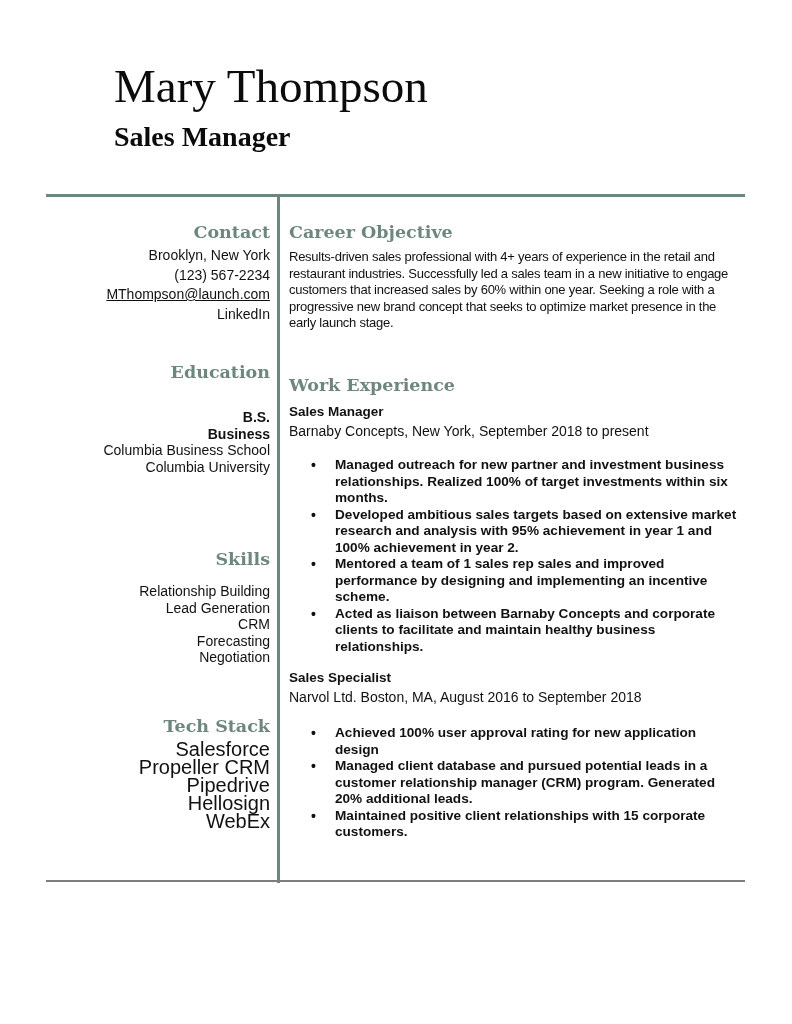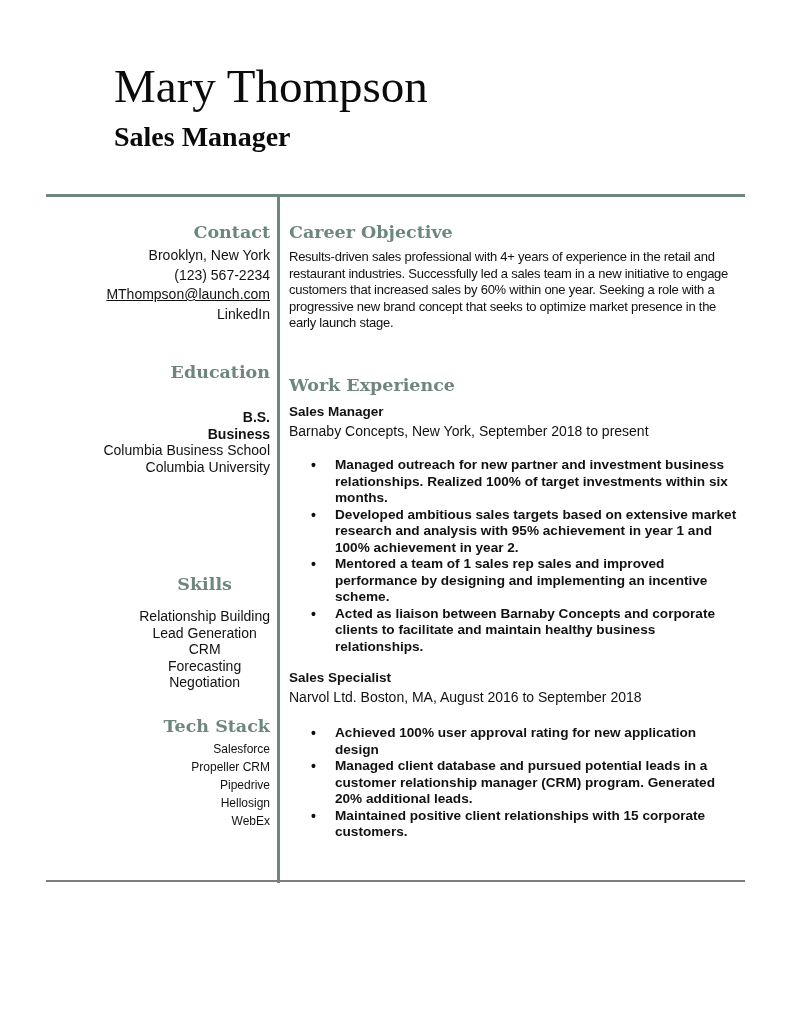--- a/index.html
+++ b/index.html
@@ -41,34 +41,34 @@
 </div>
 
 <div class="left" style="top:360px;">
   <div class="sec-h">Education</div>
   <div class="line" style="margin-top:25px;font-weight:bold;">B.S.</div>
   <div class="line" style="font-weight:bold;">Business</div>
   <div class="line">Columbia Business School</div>
   <div class="line">Columbia University</div>
 </div>
 
-<div class="left" style="top:572px;text-align:center;">
+<div class="left" style="top:547px;">
   <div class="sec-h">Skills</div>
   <div style="margin-top:12px;">
     <div class="line">Relationship Building</div>
     <div class="line">Lead Generation</div>
     <div class="line">CRM</div>
     <div class="line">Forecasting</div>
     <div class="line">Negotiation</div>
   </div>
 </div>
 
 <div class="left" style="top:714px;">
   <div class="sec-h">Tech Stack</div>
-  <div style="margin-top:2px;font-size:12px;line-height:18px;">
+  <div style="margin-top:2px;font-size:20px;line-height:18px;">
     <div class="line">Salesforce</div>
     <div class="line">Propeller CRM</div>
     <div class="line">Pipedrive</div>
     <div class="line">Hellosign</div>
     <div class="line">WebEx</div>
   </div>
 </div>
 
 <div class="right" style="top:220px;">
   <div class="sec-h">Career Objective</div>

